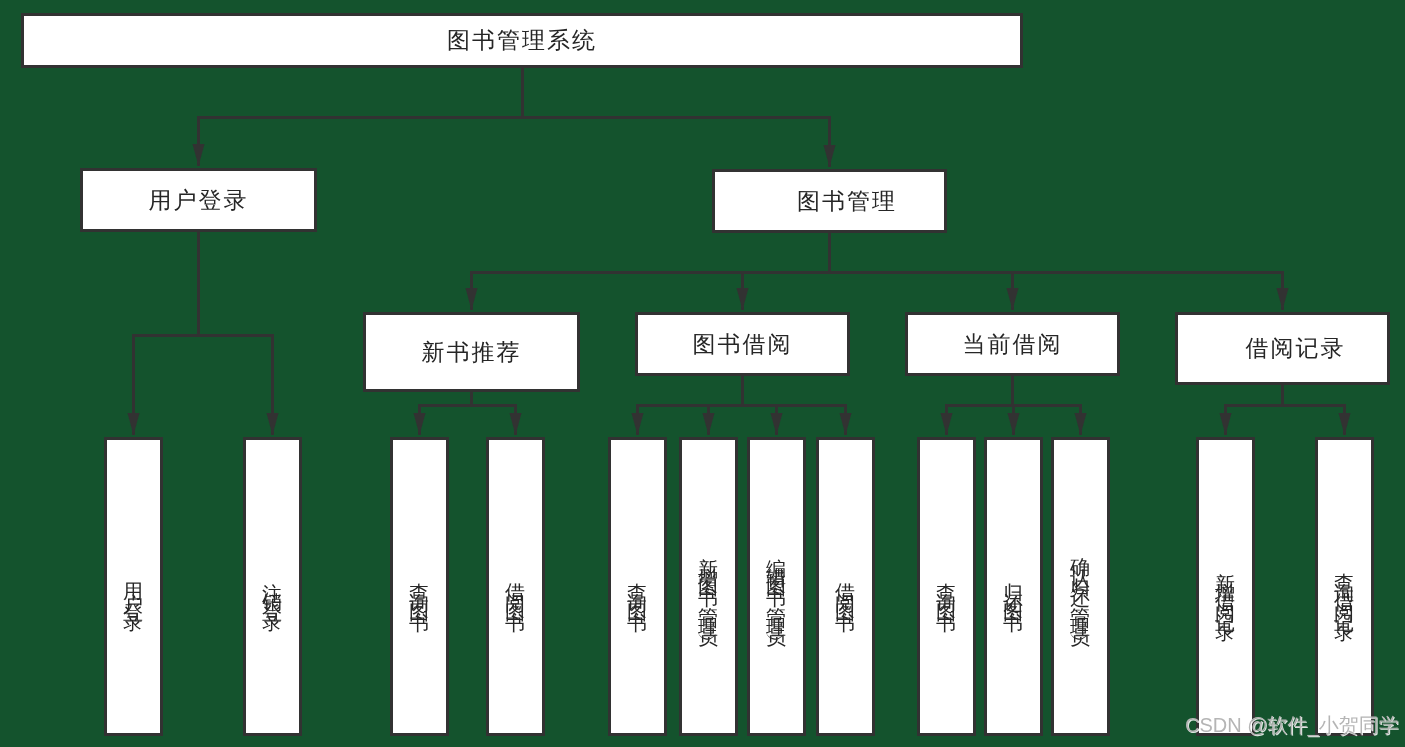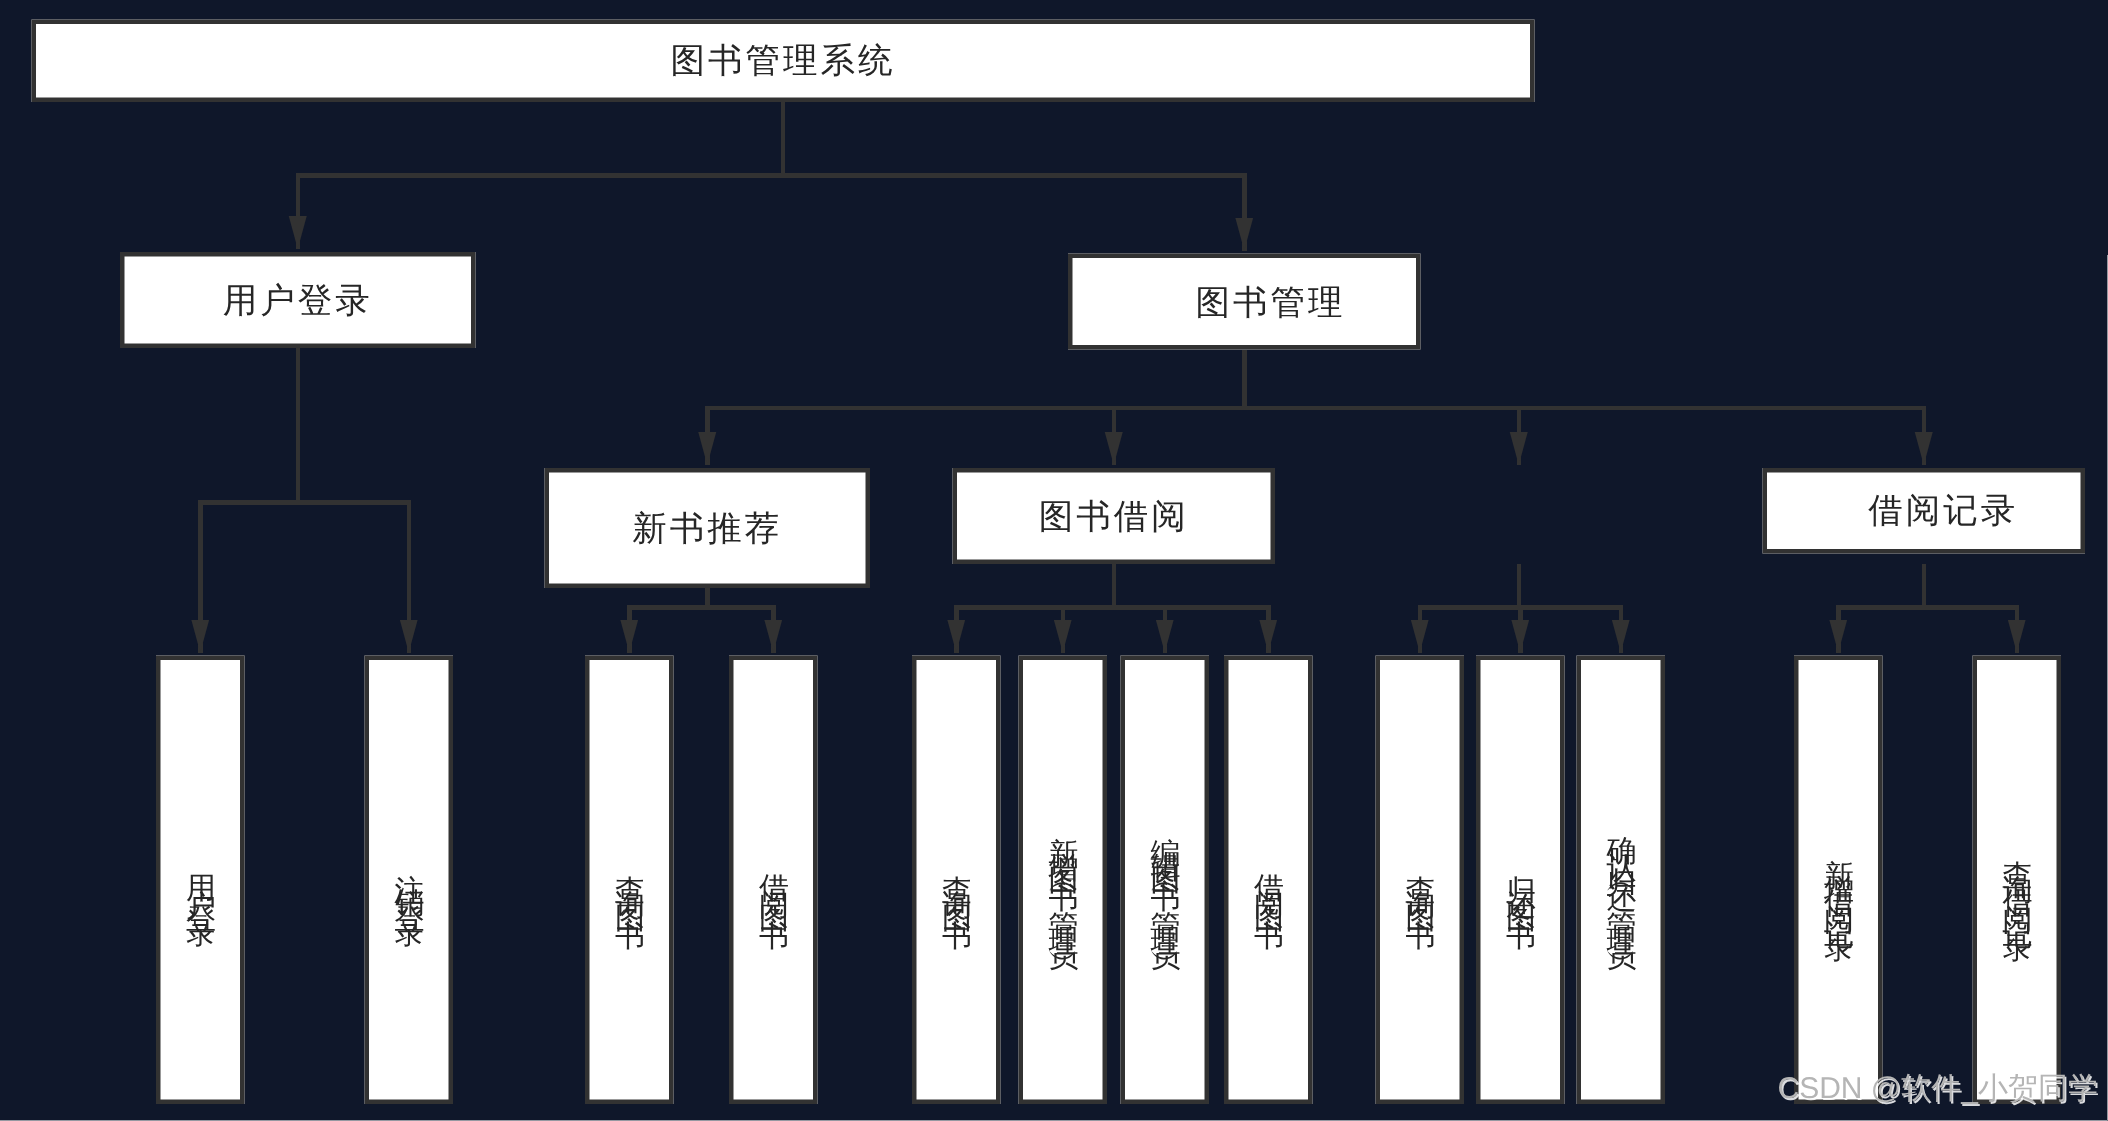--- a/index.html
+++ b/index.html
@@ -5,21 +5,21 @@
   html, body {
     margin: 0;
     padding: 0;
     background: #ffffff;
     font-family: "Liberation Sans", "DejaVu Sans", sans-serif;
   }
   .canvas {
     position: relative;
     width: 1405px;
     height: 747px;
-    background: #0f172a;
+    background: #14532d;
     overflow: hidden;
   }
   .edges {
     position: absolute;
     left: 0; top: 0;
     width: 1405px;
     height: 747px;
     pointer-events: none;
   }
   .node {
@@ -136,21 +136,24 @@
   <div class="node" style="left:712px; top:169px; width:235px; height:64px;padding-left:35px;">
     <span class="hlabel">图书管理</span>
   </div>
 
   <div class="node" style="left:363px; top:312px; width:217px; height:80px;">
     <span class="hlabel">新书推荐</span>
   </div>
   <div class="node" style="left:635px; top:312px; width:215px; height:64px;justify-content:center;">
     <span class="hlabel">图书借阅</span>
   </div>
-  <div class="node" style="left:1175px; top:312px; width:215px; height:57px;padding-left:26px;">
+  <div class="node" style="left:905px; top:312px; width:215px; height:64px;">
+    <span class="hlabel">当前借阅</span>
+  </div>
+  <div class="node" style="left:1175px; top:312px; width:215px; height:73px;padding-left:26px;">
     <span class="hlabel">借阅记录</span>
   </div>
 
   <div class="node" style="left:104px; top:437px; width:59px; height:299px;">
     <span class="vlabel">用户登录</span>
   </div>
   <div class="node" style="left:243px; top:437px; width:59px; height:299px;">
     <span class="vlabel">注销登录</span>
   </div>
 

